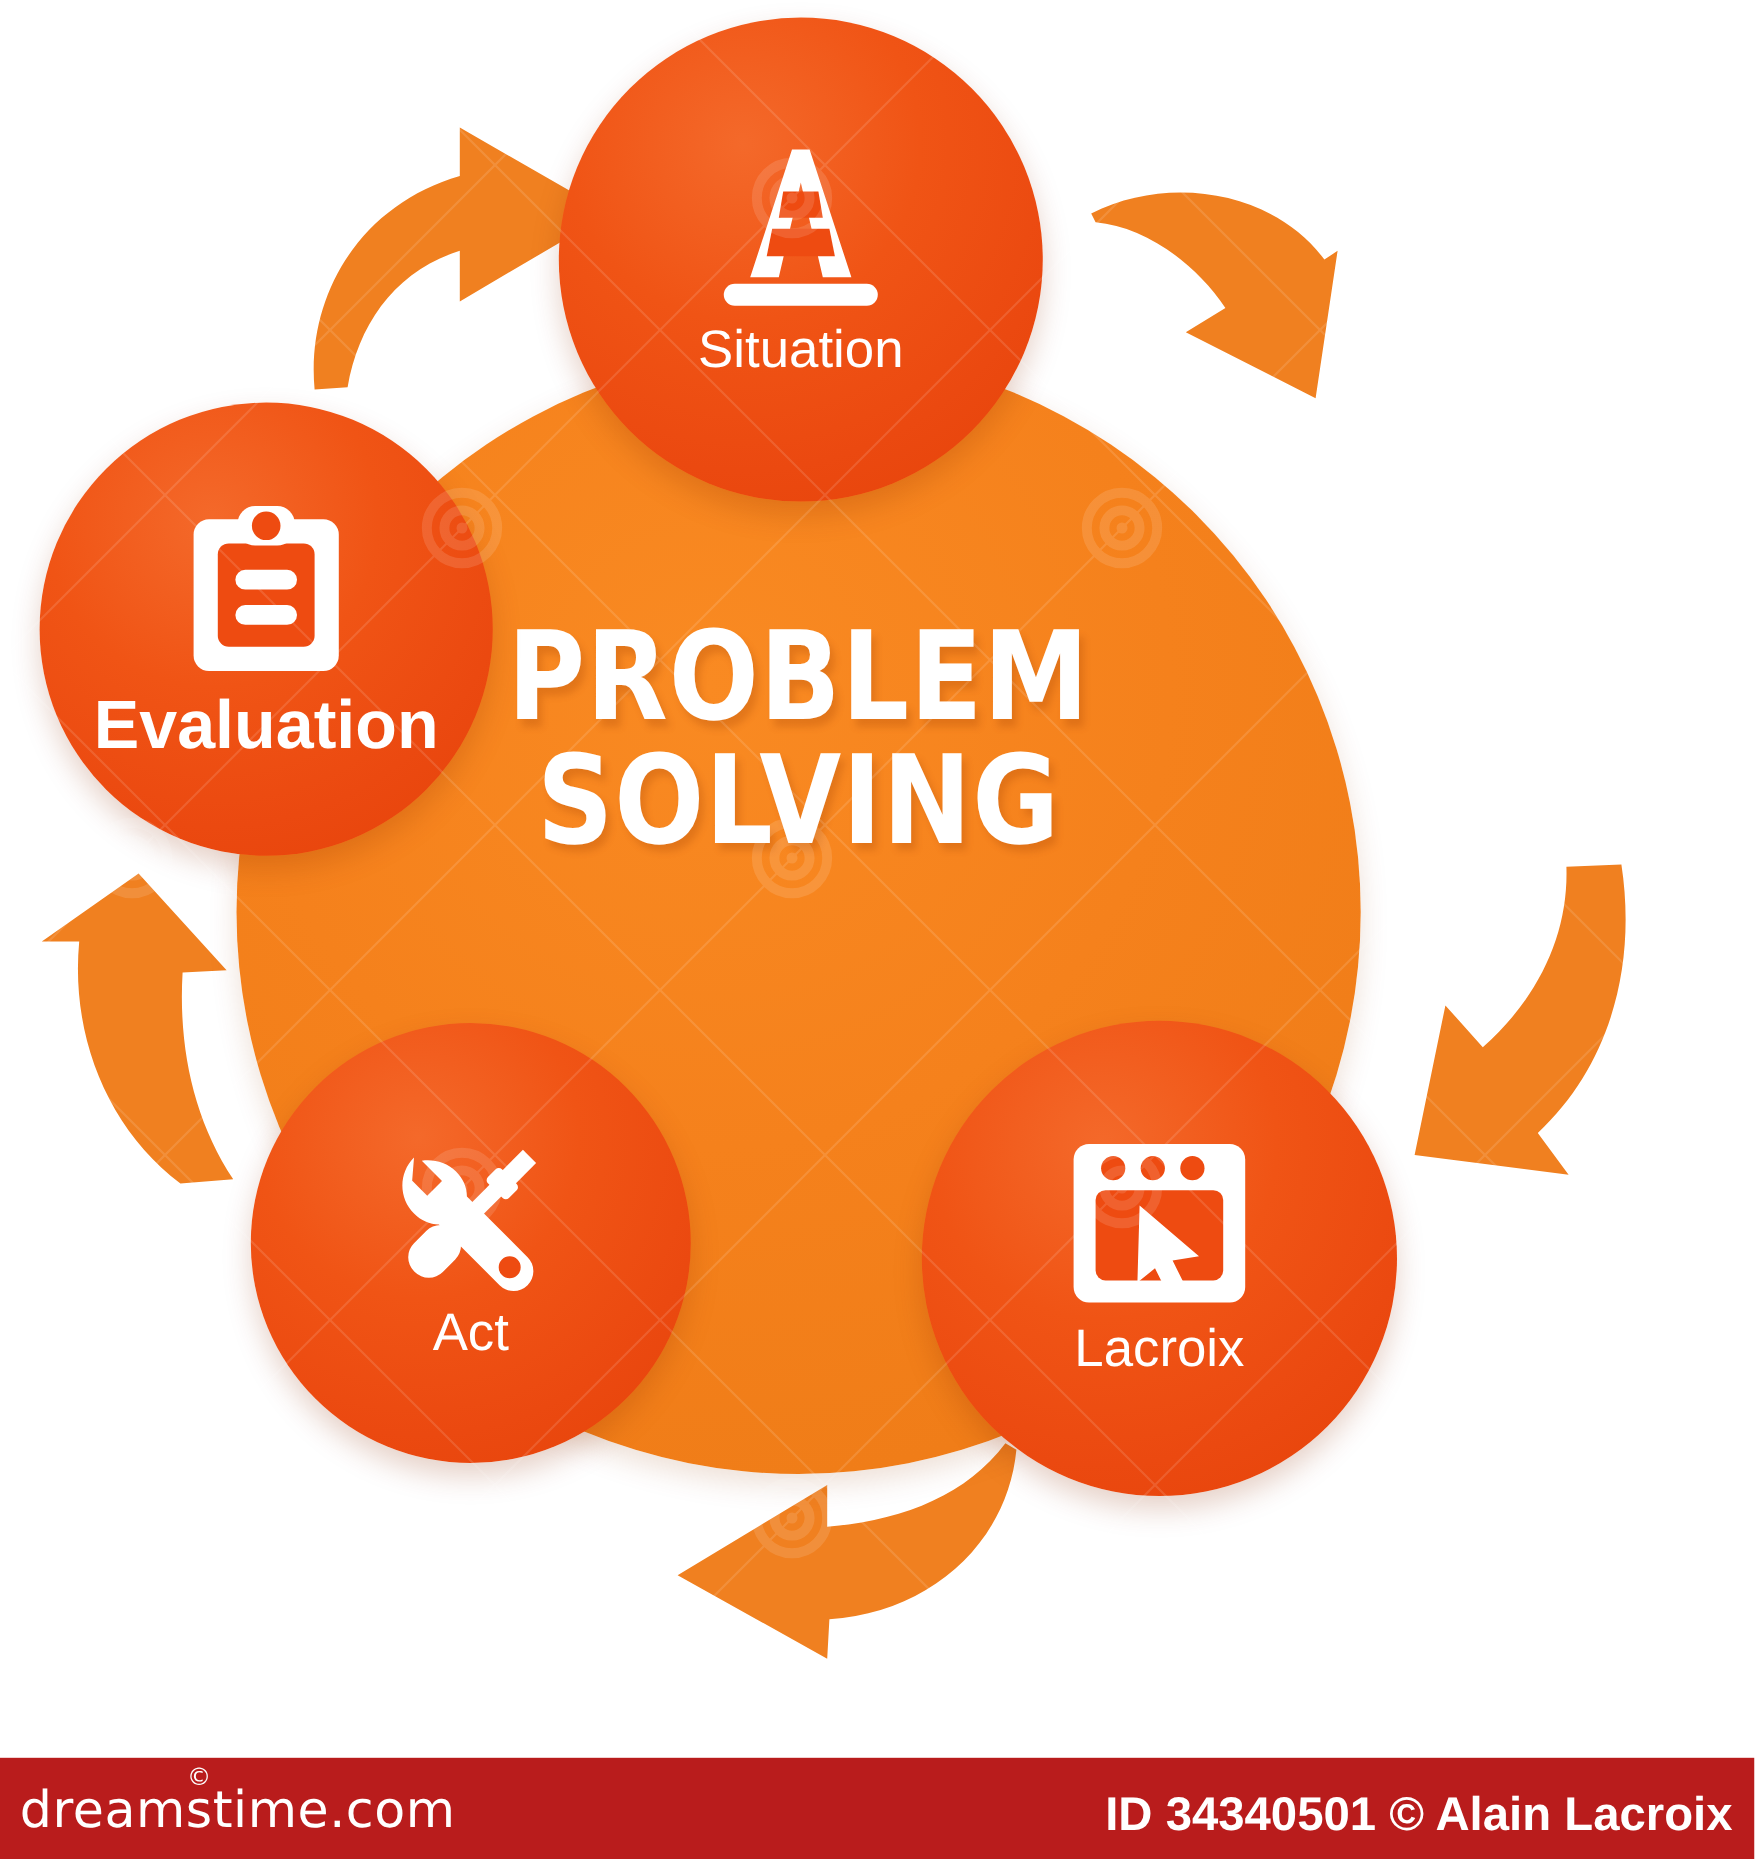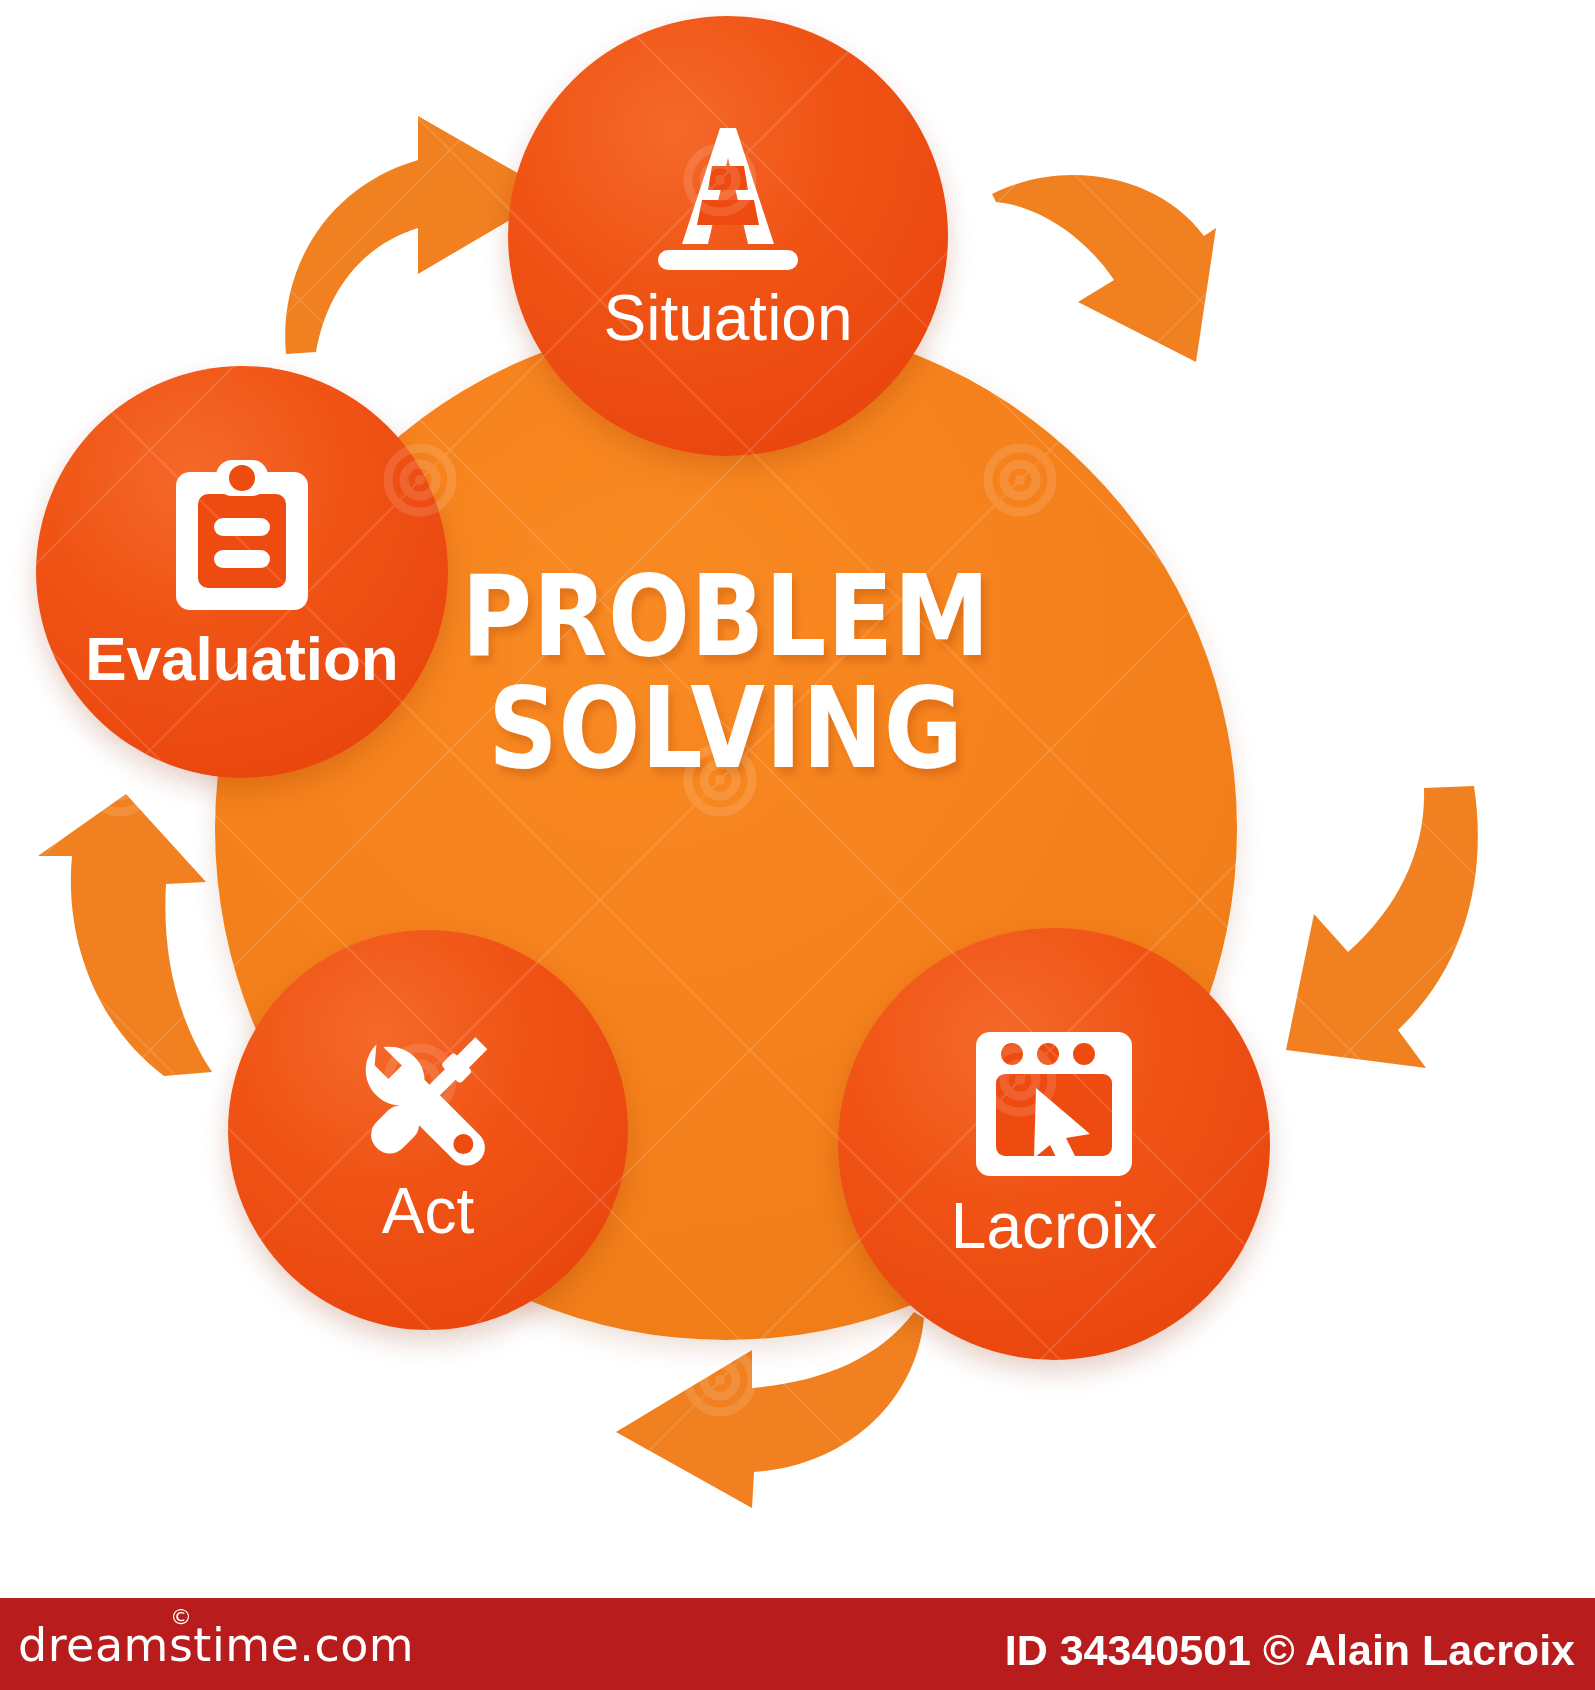--- a/index.html
+++ b/index.html
@@ -31,21 +31,21 @@
     white-space:pre-line;
     pointer-events:none;
   }
   
   .node{
     background:radial-gradient(circle at 38% 26%, #F4692A 0%, #F05415 38%, #EB4910 70%, #E54208 100%);
     box-shadow:0 12px 26px rgba(140,45,0,.22);
     color:#fff;
   }
   .node .lbl{
-    font-size:64px;color:#ffffff;line-height:1;
+    font-size:48px;color:#ffffff;line-height:1;
     white-space:nowrap;
   }
   .node .ico{display:block;}
   #node-situation{left:508px;top:16px;width:440px;height:440px;}
   #node-situation .ico{margin-bottom:6px;}
   #node-situation .lbl{margin-top:4px;}
 
   #node-options{left:1022px;top:370px;width:390px;height:390px;}
   #node-options .lbl{margin-top:10px;}
 

